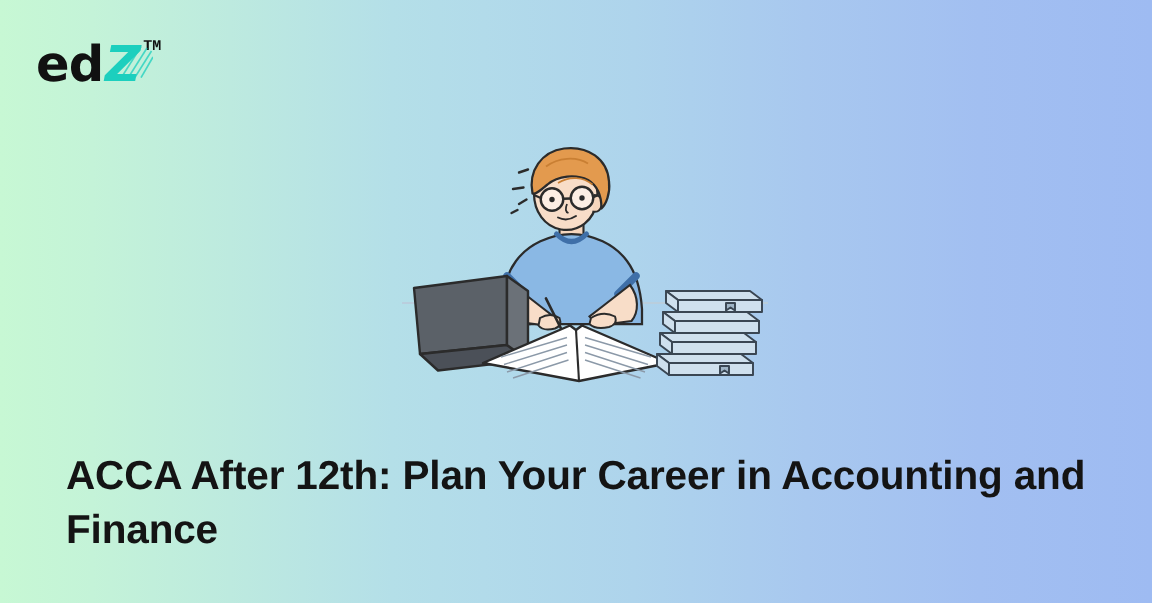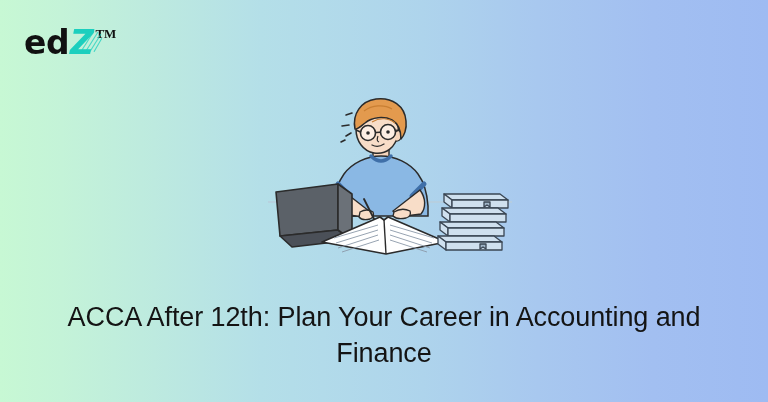--- a/index.html
+++ b/index.html
@@ -58,23 +58,23 @@
   }
   .logo-z-swoosh {
     position: absolute;
     left: 11px;
     top: 2px;
     width: 22px;
     height: 24px;
     pointer-events: none;
   }
   .logo-tm {
-    font-family: Liberation Serif, serif;
-    font-weight: 700;
-    font-size: 13px;
+    font-family: Liberation Mono, monospace;
+    font-weight: 700;
+    font-size: 10px;
     color: #111111;
     margin-left: 1px;
     margin-top: 1px;
   }
 
   
   #illustration {
     position: absolute;
     left: 268px;
     top: 84px;
@@ -86,23 +86,22 @@
     width: 244px;
     height: 172px;
   }
 
   
   #title {
     position: absolute;
     left: 44px;
     top: 282px;
     width: 680px;
-    text-align: center;
     font-family: "Liberation Sans", sans-serif;
-    font-weight: 400;
+    font-weight: 700;
     font-size: 27px;
     line-height: 1.32;
     color: #141414;
     letter-spacing: -0.1px;
   }
 </style>
 </head>
 <body>
 
 <div id="banner">

